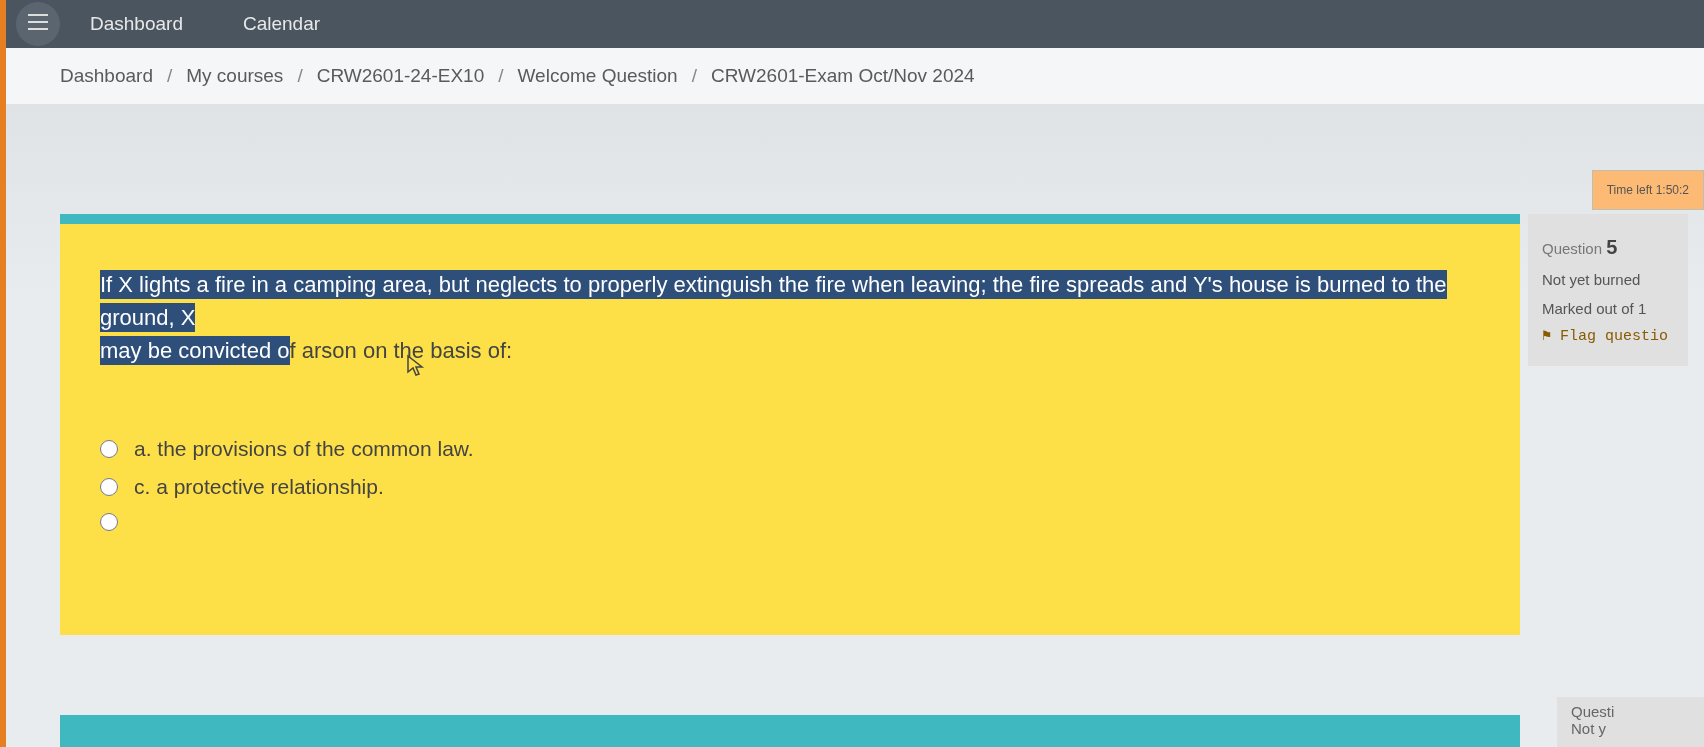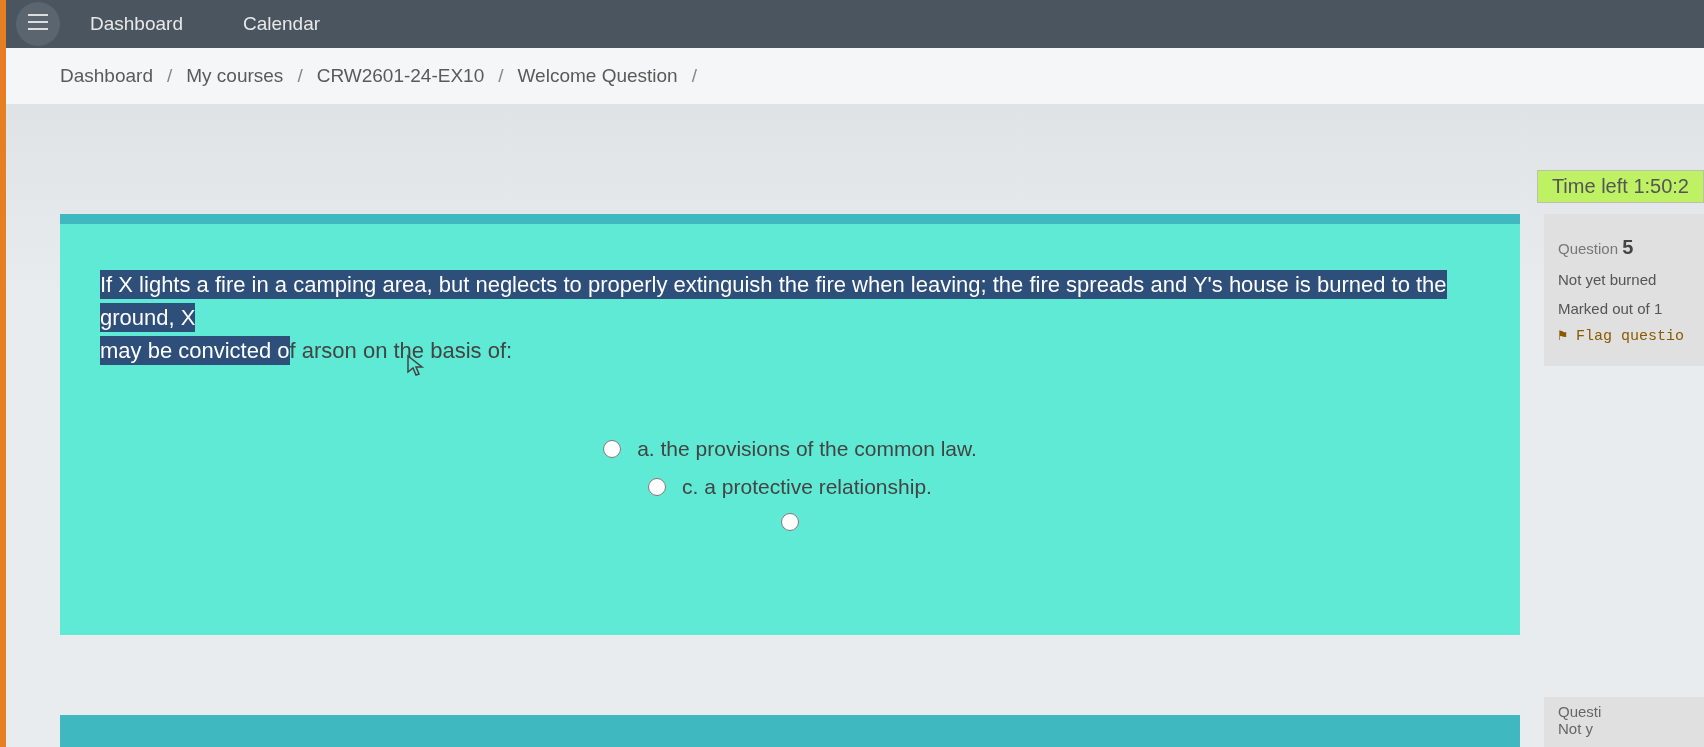--- a/index.html
+++ b/index.html
@@ -34,64 +34,64 @@
 
   
   .content {
     position: absolute; left: 6px; right: 0; top: 104px; bottom: 0;
     background: linear-gradient(180deg, #dfe3e6 0%, #e9ecef 30%);
     padding-top: 70px;
   }
 
   
   .timeleft {
-    position: absolute; right: 0; top: 170px; background: #bef264;
-    border: 1px solid #bfbfb0; padding: 4px 14px; font-size: 20px; color: #555;
+    position: absolute; right: 0; top: 170px; background: #fdba74;
+    border: 1px solid #bfbfb0; padding: 12px 14px; font-size: 12px; color: #555;
   }
 
   
   .qinfo {
-    position: absolute; right: 0; top: 214px; width: 160px;
+    position: absolute; right: 16px; top: 214px; width: 160px;
     background: #e0e0e0; padding: 14px 0 14px 14px; font-size: 15px; color: #555;
     line-height: 1.9;
   }
   .qinfo .qnum { color: #777; }
   .qinfo .qnum strong { font-size: 20px; color: #444; }
   .qinfo .flag { color: #8a5a00; cursor: pointer; font-family: Liberation Mono, monospace; }
 
   
   .qcard {
     position: absolute; left: 60px; top: 214px; width: 1460px;
-    background: #5eead4; border-top: 10px solid #3fb8bf;
+    background: #fde047; border-top: 10px solid #3fb8bf;
     padding: 44px 40px 90px 40px;
   }
   .qtext { font-size: 22px; color: #444; line-height: 1.5; }
   .qtext .hl {
     background: #2e4f7a; color: #fff; padding: 2px 0;
   }
   .cursor-arrow { position: absolute; left: 345px; top: 130px; }
   .cursor-arrow svg { width: 20px; height: 24px; stroke:#444; fill:none; stroke-width:1.5; }
 
   .answers { margin-top: 70px; }
   .answer {
     display: flex; align-items: center; gap: 16px;
-    font-size: 21px; color: #444; margin-bottom: 14px; justify-content: center;
+    font-size: 21px; color: #444; margin-bottom: 14px;
   }
   .answer input[type=radio] {
     width: 18px; height: 18px; accent-color:#888; cursor: pointer;
   }
   .answer label { cursor: pointer; }
 
   
   .nextbar {
     position: absolute; left: 60px; bottom: 0; width: 1460px; height: 32px;
     background: #3fb8bf;
   }
   .nextinfo {
-    position: absolute; right: 0; bottom: 0; width: 160px; height: 50px;
+    position: absolute; right: 0; bottom: 0; width: 147px; height: 50px;
     background: #e0e0e0; padding: 6px 0 0 14px; font-size: 15px; color: #666;
   }
 </style>
 </head>
 <body>
 
 <div class="left-edge"></div>
 
 <div class="topbar">
   <div class="menu-btn">
@@ -109,20 +109,21 @@
 
 <div class="breadcrumb-row">
   <span class="crumb">Dashboard</span>
   <span class="sep">/</span>
   <span class="crumb">My courses</span>
   <span class="sep">/</span>
   <span class="crumb">CRW2601-24-EX10</span>
   <span class="sep">/</span>
   <span class="crumb">Welcome Question</span>
   <span class="sep">/</span>
+  <span class="crumb">CRW2601-Exam Oct/Nov 2024</span>
 </div>
 
 <div class="content"></div>
 
 <div class="timeleft">
   <span>Time left 1:50:2</span>
 </div>
 
 <div class="qinfo">
   <div class="qnum">

